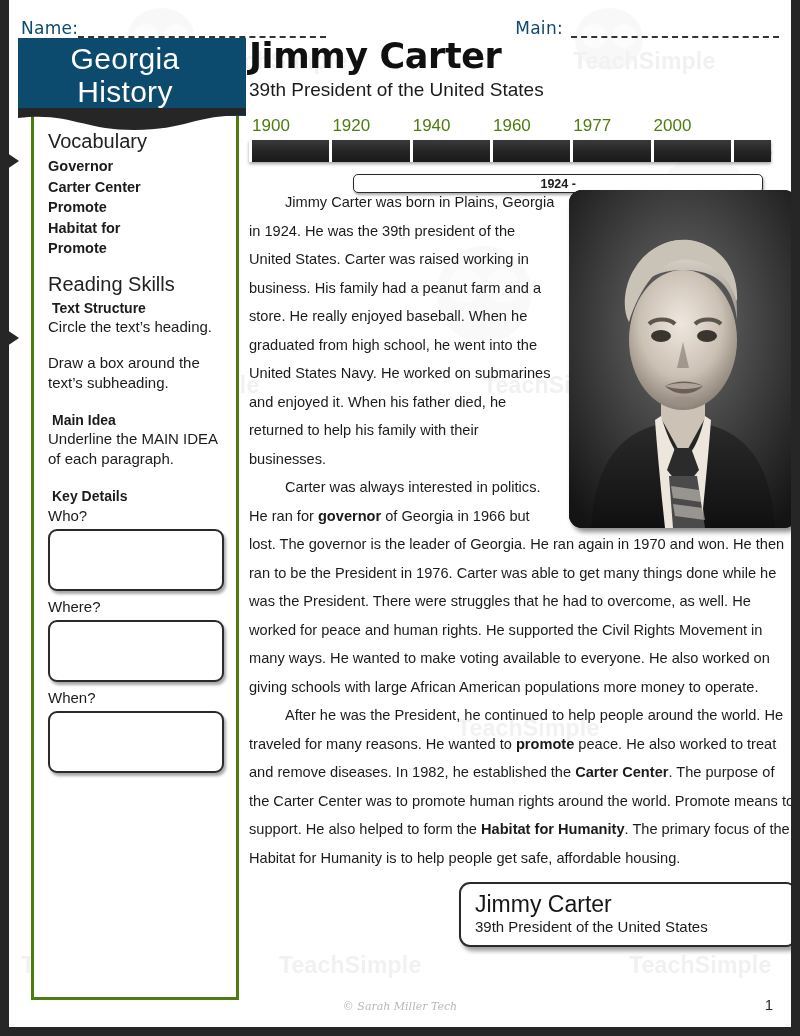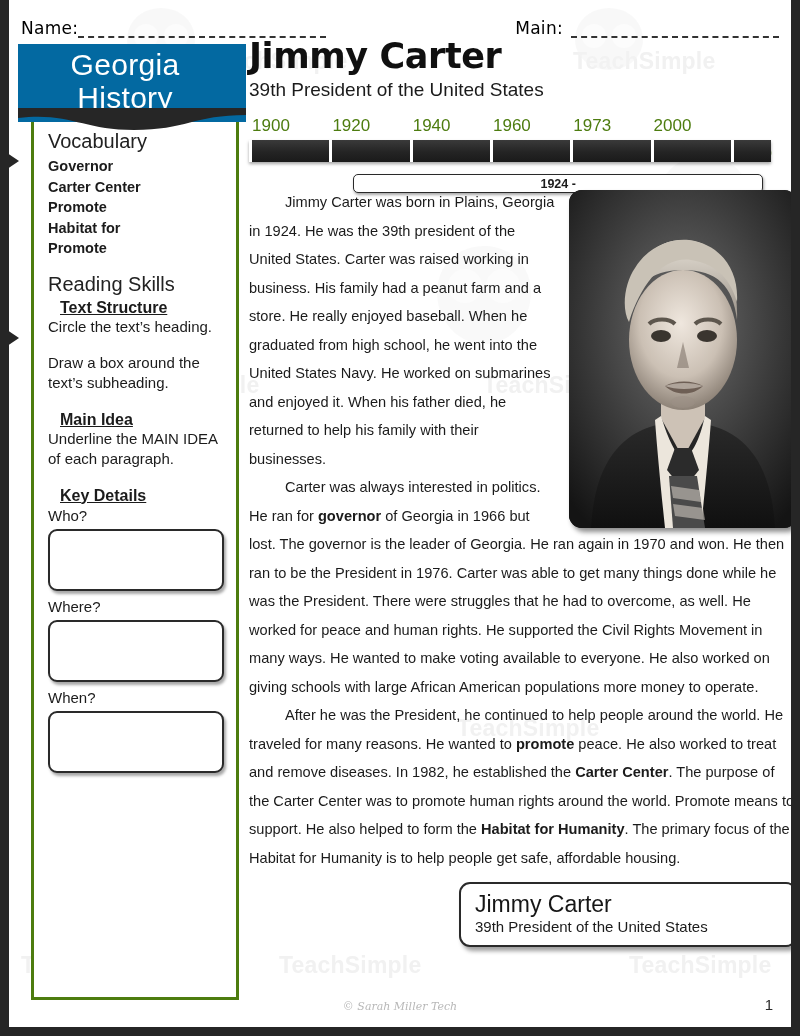--- a/index.html
+++ b/index.html
@@ -45,36 +45,36 @@
     position:absolute;
     top:12px;left:12px;right:12px;
     height:26px;
     display:flex;
     align-items:flex-end;
     z-index:3;
   }
   .nd-label{
     font-family:"DejaVu Sans", sans-serif;
     font-size:17px;
-    color:#000000;
+    color:#0c4a6e;
     letter-spacing:.3px;
   }
   .nd-line{
     flex:0 0 auto;
     border-bottom:2px dashed #333;
     height:14px;
   }
   .nd-gap{flex:1 1 auto;}
 
   
   .banner{
     position:absolute;
-    left:9px;top:44px;
+    left:9px;top:38px;
     width:228px;height:78px;
-    background:#0369a1;
+    background:#0c4a6e;
     z-index:5;
   }
   .banner-txt{
     position:absolute;
     left:0;top:4px;
     width:214px;
     text-align:center;
     color:#fff;
     font-size:30px;
     line-height:33px;
@@ -119,25 +119,24 @@
     line-height:24px;
   }
   .vocab{
     font-size:14.5px;
     font-weight:bold;
     line-height:18.5px;
     color:#1b1b1b;
     margin:0 0 2px 0;
   }
   .sk-t{
-    font-size:16px;
+    font-size:14px;
     font-weight:bold;
     line-height:18px;
-    margin:2px 0 0 12px;
-    text-decoration:underline;
+    margin:2px 0 0 4px;
   }
   .sk-b{
     font-size:15px;
     line-height:20px;
     margin:0 0 2px 0;
     color:#1b1b1b;
   }
   .sk-space{height:14px;}
   .kd-label{
     font-size:15px;
@@ -408,21 +407,21 @@
   <div class="main">
     <div class="title">Jimmy Carter</div>
     <div class="subtitle">39th President of the United States</div>
 
     <div class="timeline">
       <div class="tl-labels" id="tl-labels">
           <div class="tl-label" style="left: 22px;">1900</div>
           <div class="tl-label" style="left: 102.308px;">1920</div>
           <div class="tl-label" style="left: 182.615px;">1940</div>
           <div class="tl-label" style="left: 262.923px;">1960</div>
-          <div class="tl-label" style="left: 343.231px;">1973</div>
+          <div class="tl-label" style="left: 343.231px;">1977</div>
           <div class="tl-label" style="left: 423.538px;">2000</div>
           <div class="tl-label" style="left: 504px; margin-top: 28px;">2020</div>
         </div>
       <div class="tl-bar" id="tl-bar">
           <div class="tl-tick" style="left: 0px;"></div>
           <div class="tl-tick" style="left: 80.3077px;"></div>
           <div class="tl-tick" style="left: 160.615px;"></div>
           <div class="tl-tick" style="left: 240.923px;"></div>
           <div class="tl-tick" style="left: 321.231px;"></div>
           <div class="tl-tick" style="left: 401.538px;"></div>

